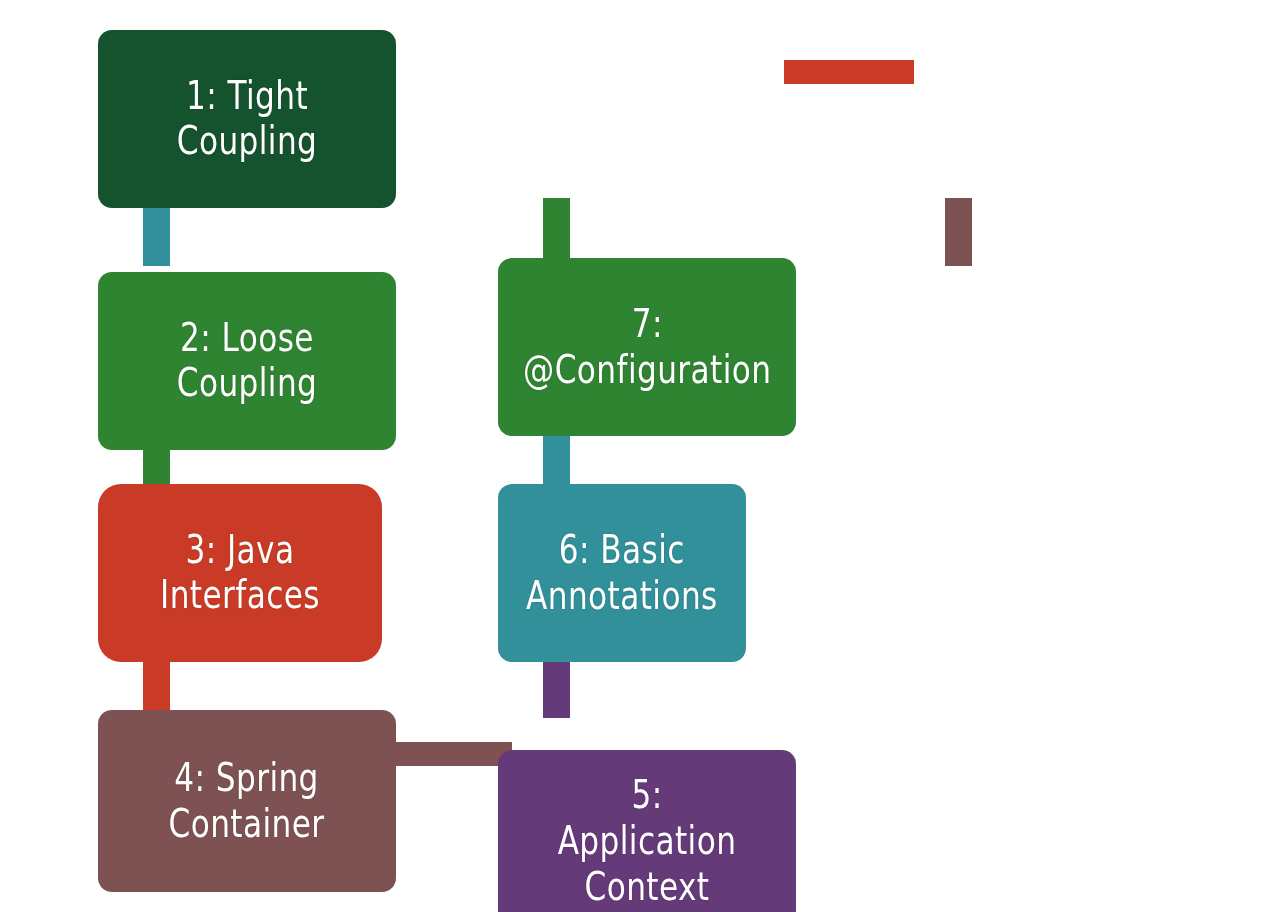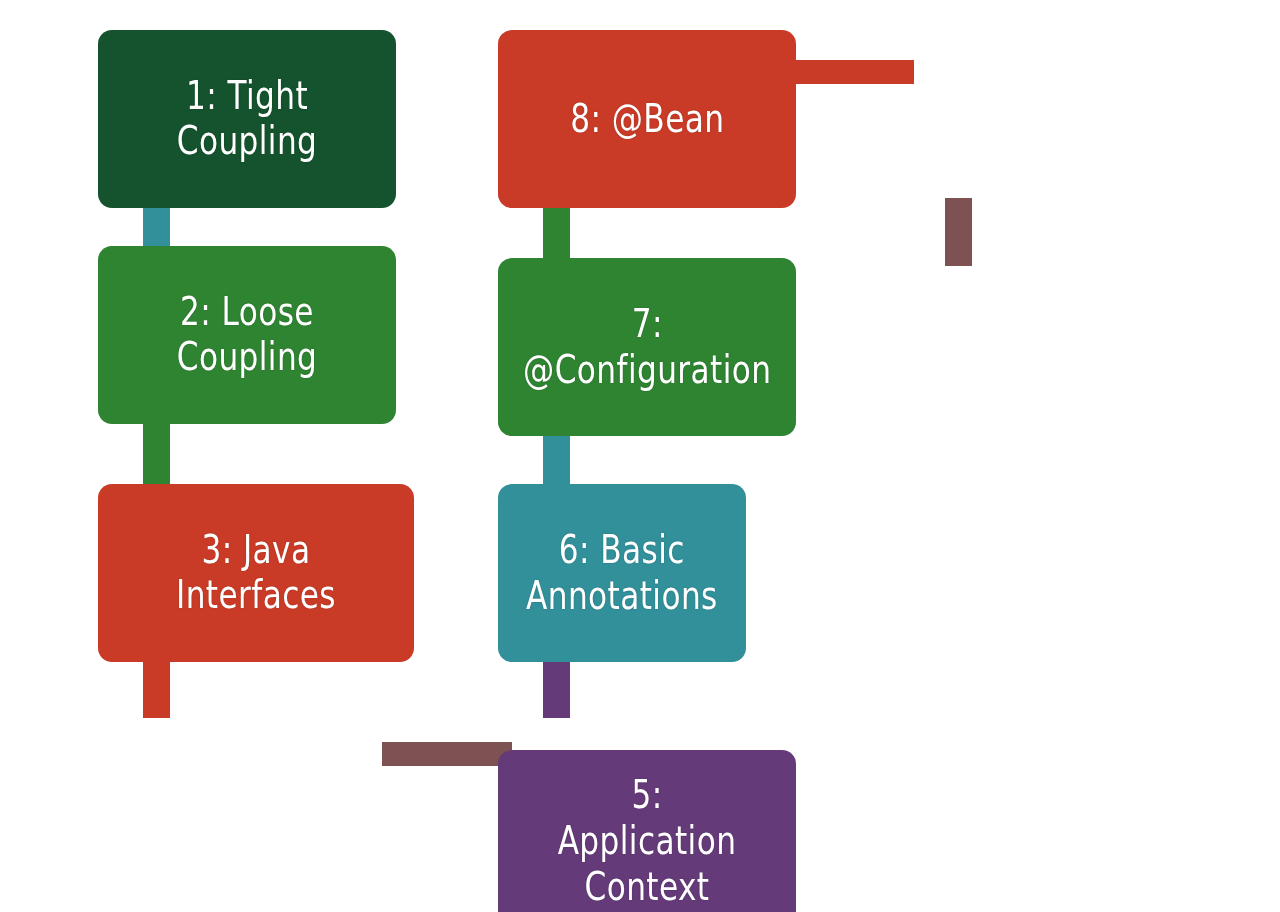--- a/index.html
+++ b/index.html
@@ -75,43 +75,44 @@
   <div class="connector v" style="left: 543px; top: 650px; height: 68px; background-color: rgb(101, 58, 121);"></div>
   <div class="connector v" style="left: 543px; top: 424px; height: 68px; background-color: rgb(49, 144, 154);"></div>
   <div class="connector v" style="left: 543px; top: 198px; height: 68px; background-color: rgb(47, 132, 50);"></div>
   <div class="connector h" style="left: 784px; top: 60px; width: 130px; background-color: rgb(201, 59, 38);"></div>
   <div class="connector v" style="left: 945px; top: 198px; height: 68px; background-color: rgb(126, 82, 83);"></div>
 
   <div class="node" style="left: 98px; top: 30px; width: 298px; height: 178px; background-color: #14532d;">
     <span class="label">1: Tight Coupling</span>
   </div>
 
-  <div class="node" style="left: 98px; top: 246px; width: 298px; height: 178px; background-color: rgb(47, 132, 50);">
+  <div class="node" style="left: 98px; top: 272px; width: 298px; height: 178px; background-color: rgb(47, 132, 50);">
     <span class="label">2: Loose Coupling</span>
   </div>
 
-  <div class="node" style="left: 98px; top: 484px; width: 316px; height: 178px; background-color: rgb(201, 59, 38);">
+  <div class="node" style="left: 98px; top: 484px; width: 284px; height: 178px; background-color: rgb(201, 59, 38); border-radius: 23px;">
     <span class="label">3: Java Interfaces</span>
   </div>
 
+  <div class="node two-line" style="left: 98px; top: 710px; width: 298px; height: 182px; background-color: rgb(126, 82, 83);">
+    <span class="label">4: Spring
+Container</span>
+  </div>
 
   <div class="node two-line" style="left: 498px; top: 750px; width: 298px; height: 182px; background-color: rgb(101, 58, 121);">
     <span class="label">5: Application
 Context</span>
   </div>
 
   <div class="node two-line" style="left: 498px; top: 484px; width: 248px; height: 178px; background-color: rgb(49, 144, 154);">
     <span class="label">6: Basic
 Annotations</span>
   </div>
 
   <div class="node two-line" style="left: 498px; top: 258px; width: 298px; height: 178px; background-color: rgb(47, 132, 50);">
     <span class="label">7:
 @Configuration</span>
   </div>
 
-  <div class="node" style="left: 498px; top: 30px; width: 298px; height: 178px; background-color: rgb(201, 59, 38);">
-    <span class="label">8: @Bean</span>
-  </div>
 
 
 
 </div>
 
 </body></html>

